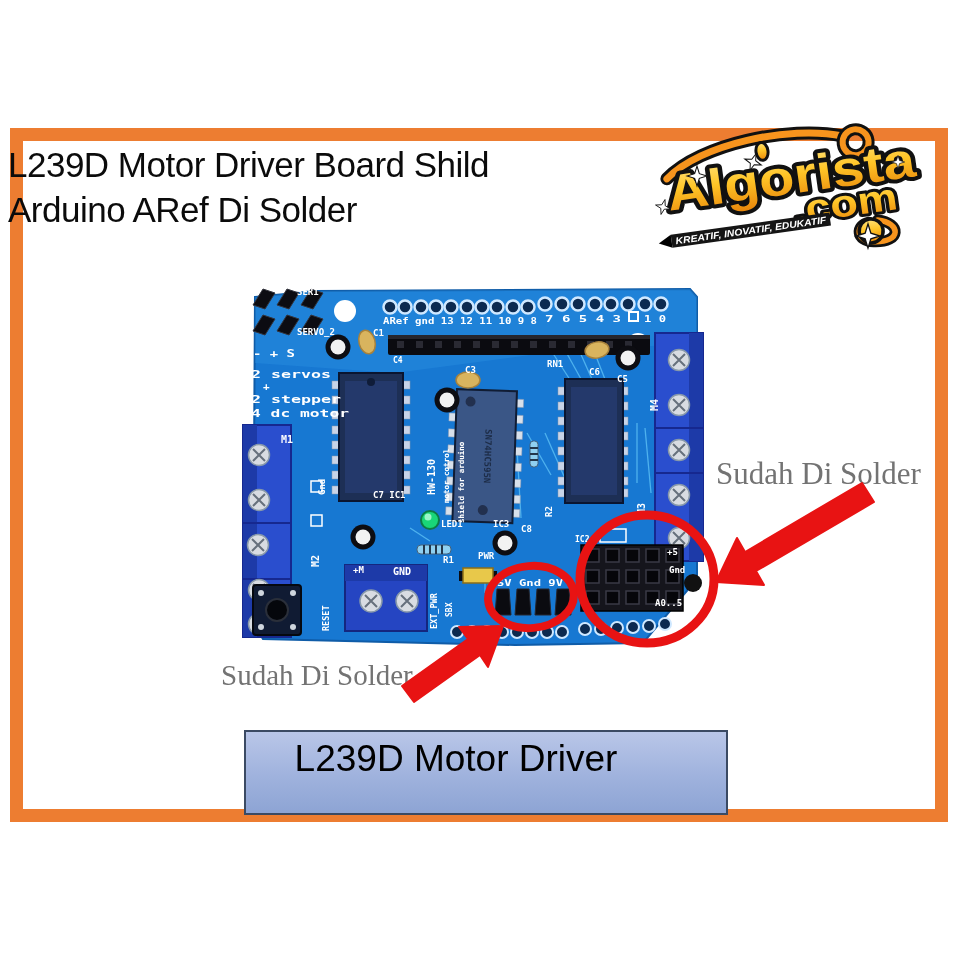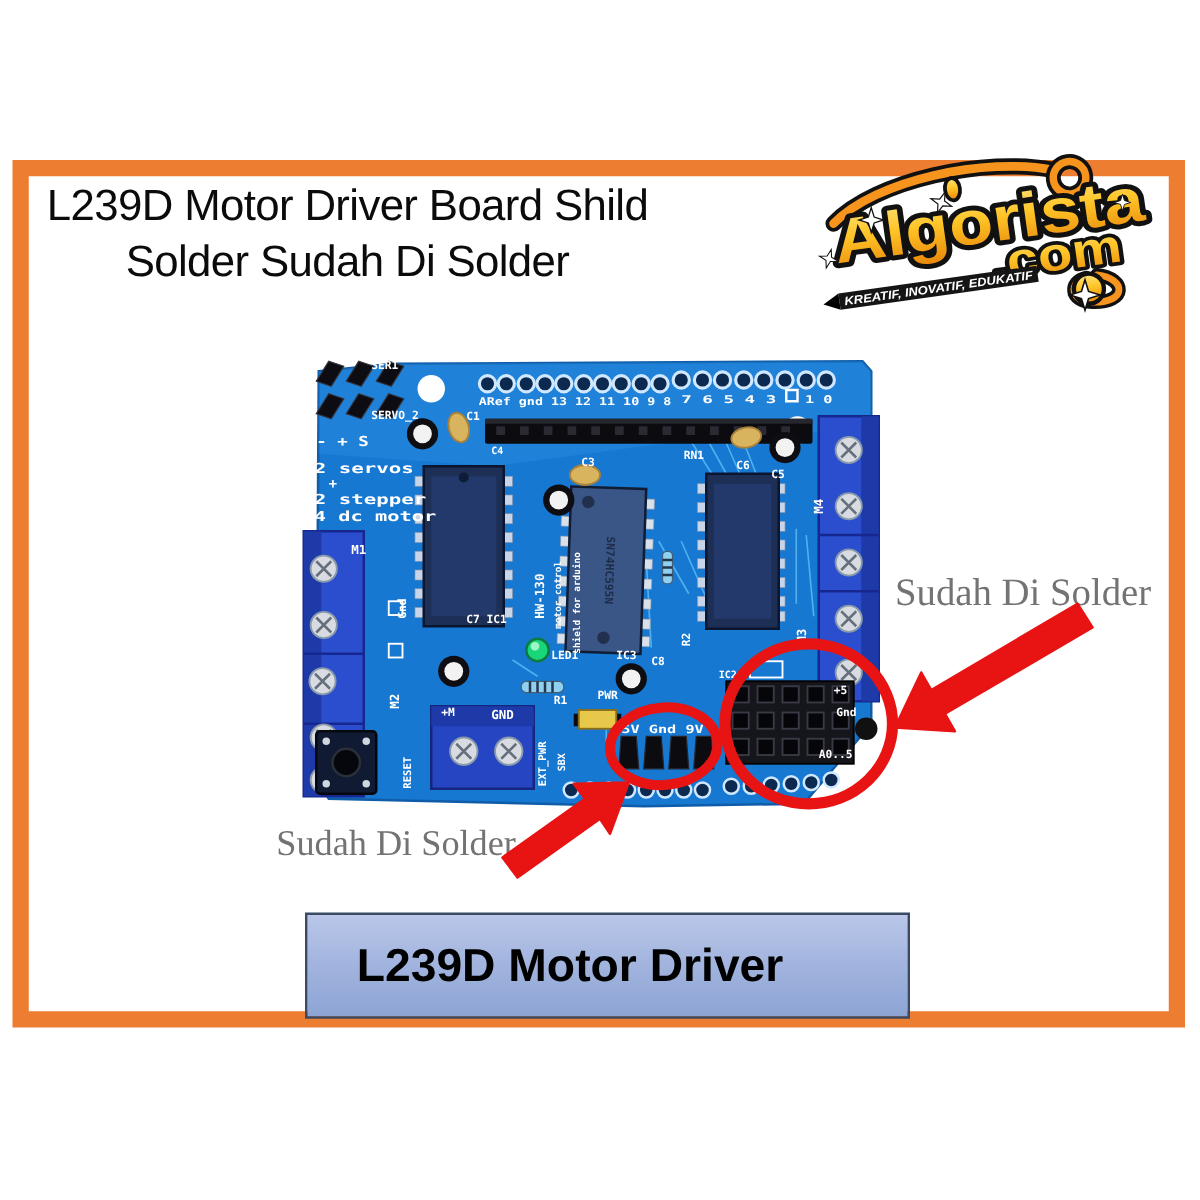--- a/index.html
+++ b/index.html
@@ -1,26 +1,26 @@
 <!DOCTYPE html>
 <html><head>
 <meta charset="utf-8">
 <style>
   html,body{margin:0;padding:0;background:#fff;}
   .canvas{position:relative;width:960px;height:960px;background:#ffffff;overflow:hidden;
           font-family:"Liberation Sans",sans-serif;}
   .frame{position:absolute;left:10px;top:128px;width:938px;height:694px;
          border:13px solid #ED7D31;box-sizing:border-box;background:#fff;}
-  .title{position:absolute;left:8px;top:142px;width:540px;text-align:center;
+  .title{position:absolute;left:8px;top:142px;width:540px;
          font-size:35px;line-height:45px;font-weight:400;color:#0b0b0b;letter-spacing:-0.5px;}
   .caption-box{position:absolute;left:244px;top:730px;width:484px;height:85px;box-sizing:border-box;
          border:2px solid #3B4A63;background:linear-gradient(to bottom,#B9C6E8 0%,#9FB2DD 55%,#8DA4D4 100%);
          text-align:center;}
-  .caption-box span{display:inline-block;margin-top:20px;padding-right:60px;
-         font-size:37px;font-weight:bold;color:#000;}
+  .caption-box span{display:inline-block;margin-top:6px;padding-right:60px;
+         font-size:37px;font-weight:normal;color:#000;}
   .annot{position:absolute;font-family:"Liberation Serif",serif;color:#737373;white-space:nowrap;}
   .annot-right{left:716px;top:456px;font-size:31px;}
   .annot-bottom{left:221px;top:659px;font-size:29px;}
   svg{overflow:visible;}
   .pcb{position:absolute;left:245px;top:283px;width:460px;height:365px;}
   .logo{position:absolute;left:640px;top:132px;width:310px;height:130px;}
   .overlay{position:absolute;left:0;top:0;width:960px;height:960px;pointer-events:none;}
   .silk{font-family:"DejaVu Sans Mono",monospace;font-weight:bold;fill:#ffffff;}
   .silkd{font-family:"DejaVu Sans Mono",monospace;font-weight:bold;fill:#1d2c47;}
   .logo-text{font-family:"Liberation Sans",sans-serif;font-weight:bold;fill:url(#goldGrad);
@@ -29,21 +29,21 @@
 </style>
 </head>
 <body>
 
 <div class="canvas">
 
   <div class="frame"></div>
 
   <div class="title">
     <div>L239D Motor Driver Board Shild</div>
-    <div>Solder Sudah Di Solder</div>
+    <div>Arduino ARef Di Solder</div>
   </div>
 
   <svg class="logo" viewBox="0 0 310 130">
     <defs>
       <linearGradient id="goldGrad" x1="0" y1="0" x2="0" y2="1">
         <stop offset="0" stop-color="#FFE27A"></stop>
         <stop offset="0.45" stop-color="#FFC527"></stop>
         <stop offset="1" stop-color="#E8860A"></stop>
       </linearGradient>
     </defs>

